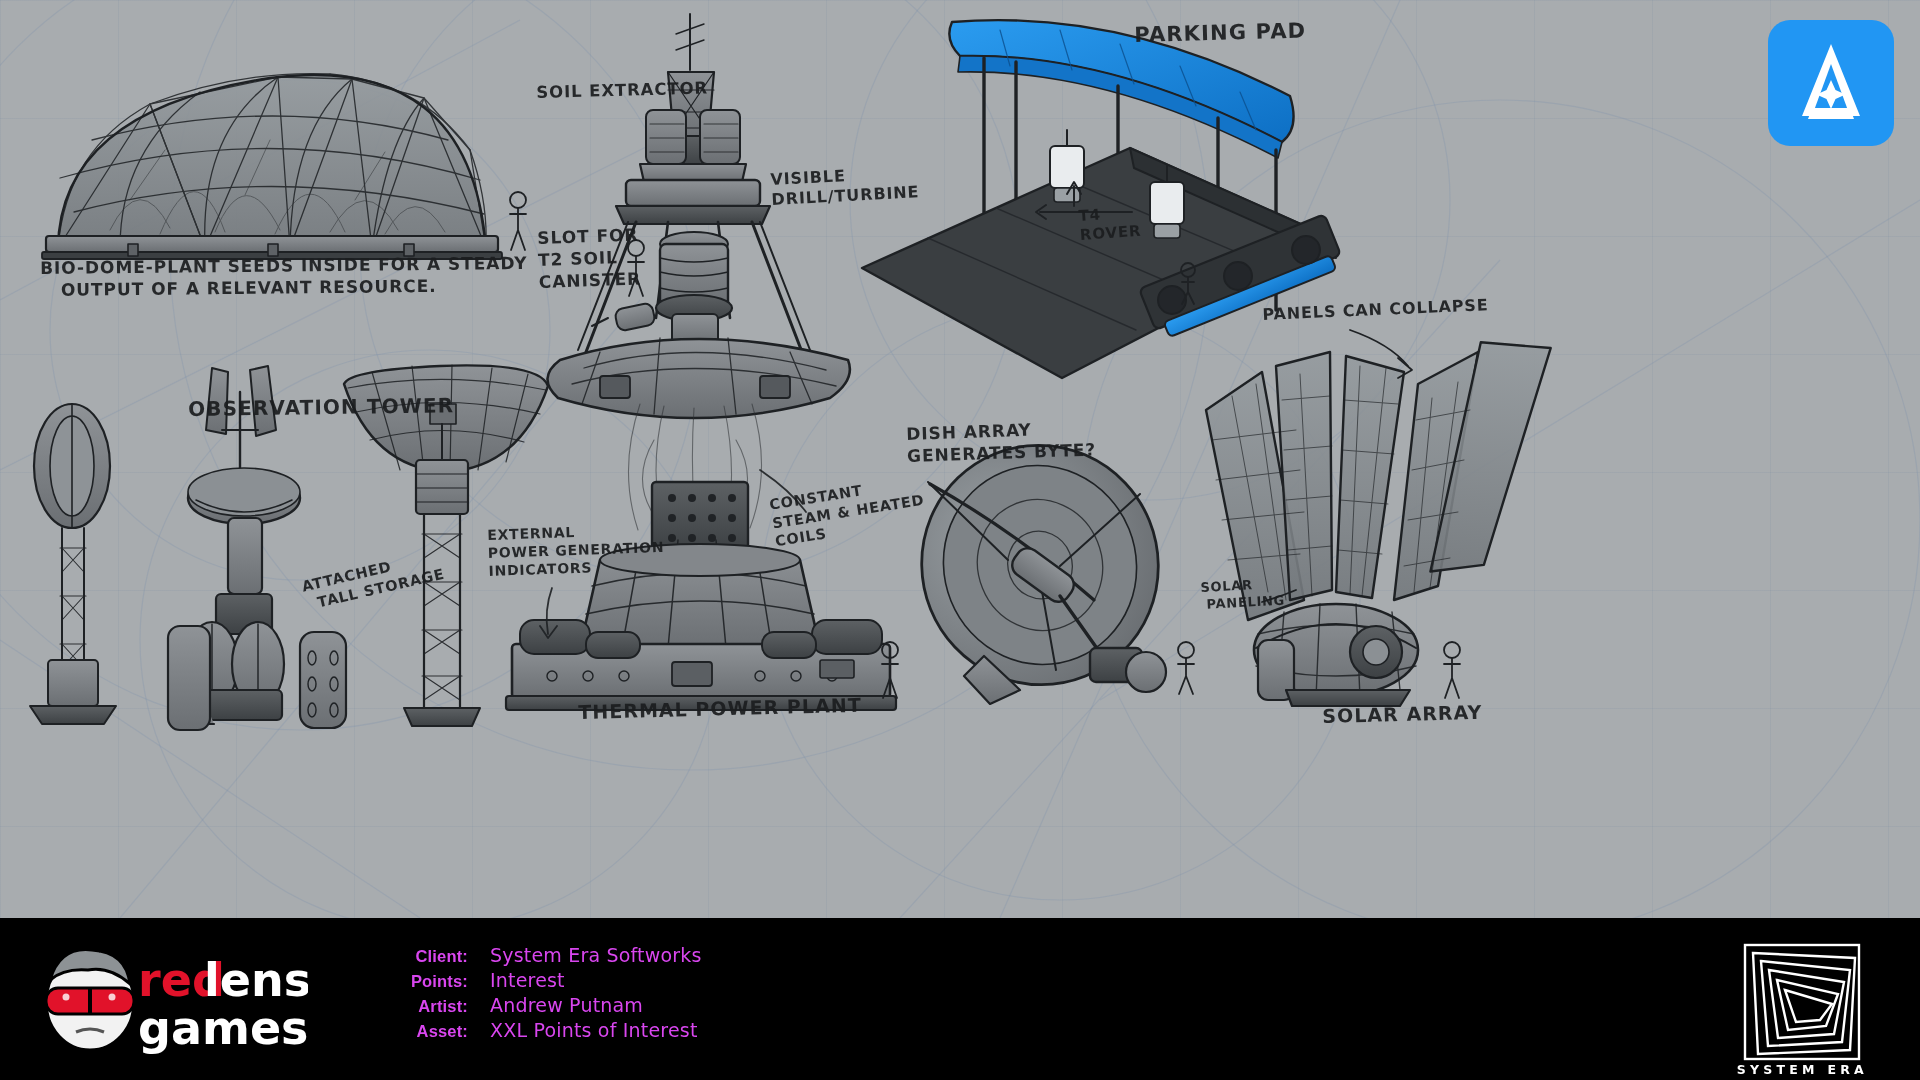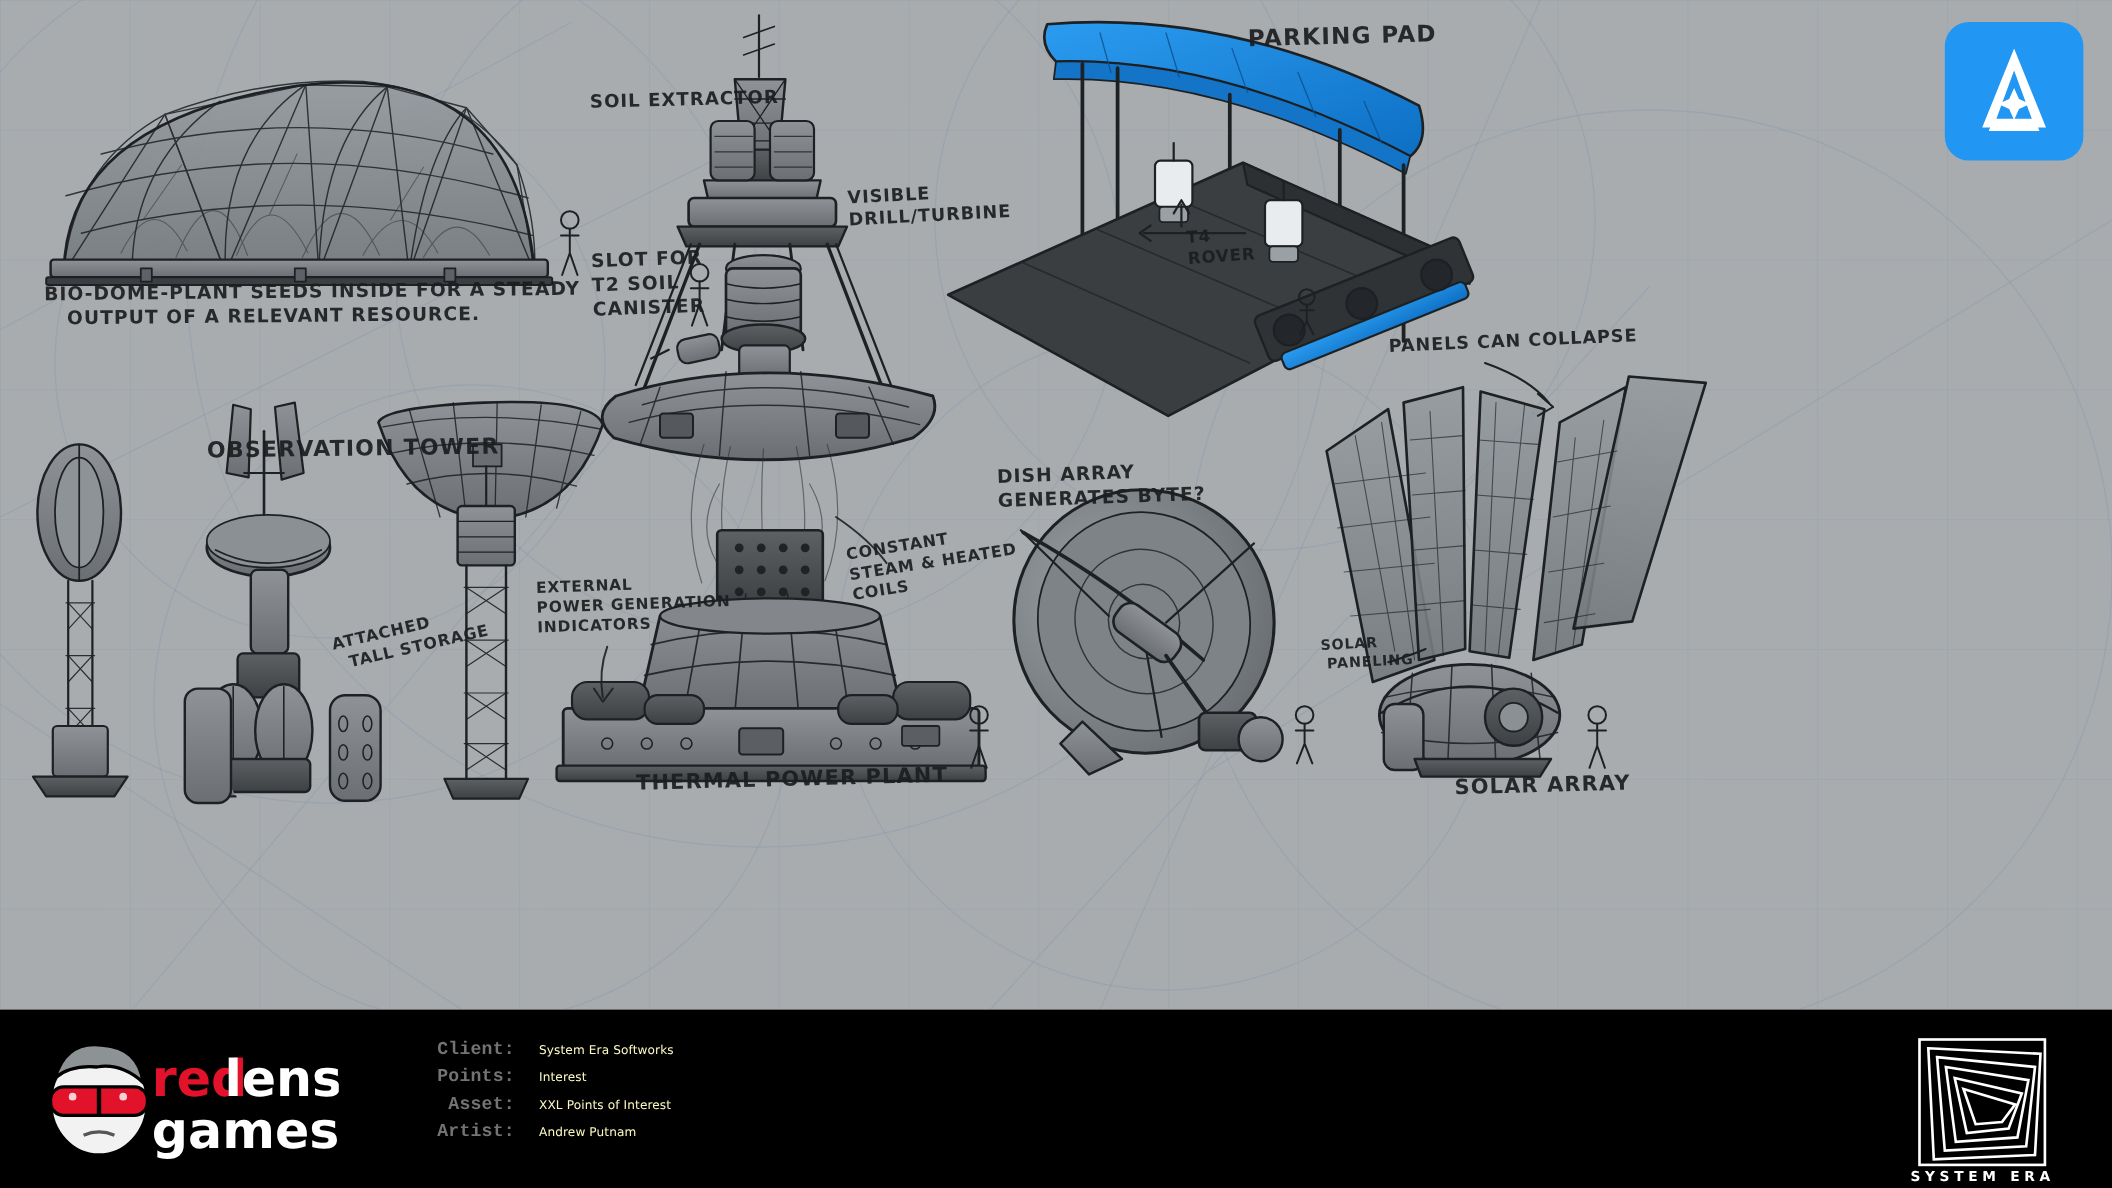--- a/index.html
+++ b/index.html
@@ -22,23 +22,23 @@
   .hw{position:absolute;color:#1b1d1f;font-family:"DejaVu Sans",sans-serif;
       font-weight:700;letter-spacing:.055em;line-height:1.28;
       white-space:pre;pointer-events:none;
       transform-origin:left top;opacity:.92;}
 
   
   #footer{position:absolute;left:0;top:918px;width:1920px;height:206px;background:#000;}
   #rl-logo{position:absolute;left:38px;top:22px;width:270px;height:118px;}
   #credits{position:absolute;left:360px;top:26px;width:600px;}
   .cred-row{display:flex;align-items:baseline;margin-bottom:3px;height:22px;}
-  .cred-key{width:108px;text-align:right;color:#737373;font-weight:700;font-size:16.5px;
-            padding-right:22px;font-family:Liberation Mono, monospace;letter-spacing:.01em;}
-  .cred-val{color:#fef9c3;font-size:11px;font-family:"DejaVu Sans",sans-serif;letter-spacing:.01em;}
+  .cred-key{width:108px;text-align:right;color:#d946ef;font-weight:700;font-size:16.5px;
+            padding-right:22px;font-family:Liberation Sans, sans-serif;letter-spacing:.01em;}
+  .cred-val{color:#d946ef;font-size:19px;font-family:"DejaVu Sans",sans-serif;letter-spacing:.01em;}
   #se-logo{position:absolute;right:58px;top:24px;width:120px;height:120px;}
   #se-word{position:absolute;right:52px;top:144px;color:#fff;font-size:12.5px;
            letter-spacing:.34em;font-family:"DejaVu Sans",sans-serif;font-weight:600;margin-left:10px;}
 
   
   #badge{position:absolute;right:26px;top:20px;width:126px;height:126px;
          background:#2196f3;border-radius:22px;}
 </style>
 </head>
 <body>
@@ -486,26 +486,26 @@
     <div id="credits">
       <div class="cred-row">
         <div class="cred-key">Client:</div>
         <div class="cred-val">System Era Softworks</div>
       </div>
       <div class="cred-row">
         <div class="cred-key">Points:</div>
         <div class="cred-val">Interest</div>
       </div>
       <div class="cred-row">
+        <div class="cred-key">Artist:</div>
+        <div class="cred-val">Andrew Putnam</div>
+      </div>
+      <div class="cred-row">
         <div class="cred-key">Asset:</div>
         <div class="cred-val">XXL Points of Interest</div>
-      </div>
-      <div class="cred-row">
-        <div class="cred-key">Artist:</div>
-        <div class="cred-val">Andrew Putnam</div>
       </div>
     </div>
 
     <svg id="se-logo" viewBox="0 0 120 120">
       <g fill="none" stroke="#fff" stroke-width="2.4">
         <rect x="3" y="3" width="114" height="114"></rect>
         <path d="M11 11 L113 16 L108 108 L16 112 Z"></path>
         <path d="M19 19 L108 28 L100 100 L26 104 Z"></path>
         <path d="M27 28 L102 40 L92 92 L36 96 Z"></path>
         <path d="M35 38 L96 52 L84 84 L46 88 Z"></path>

